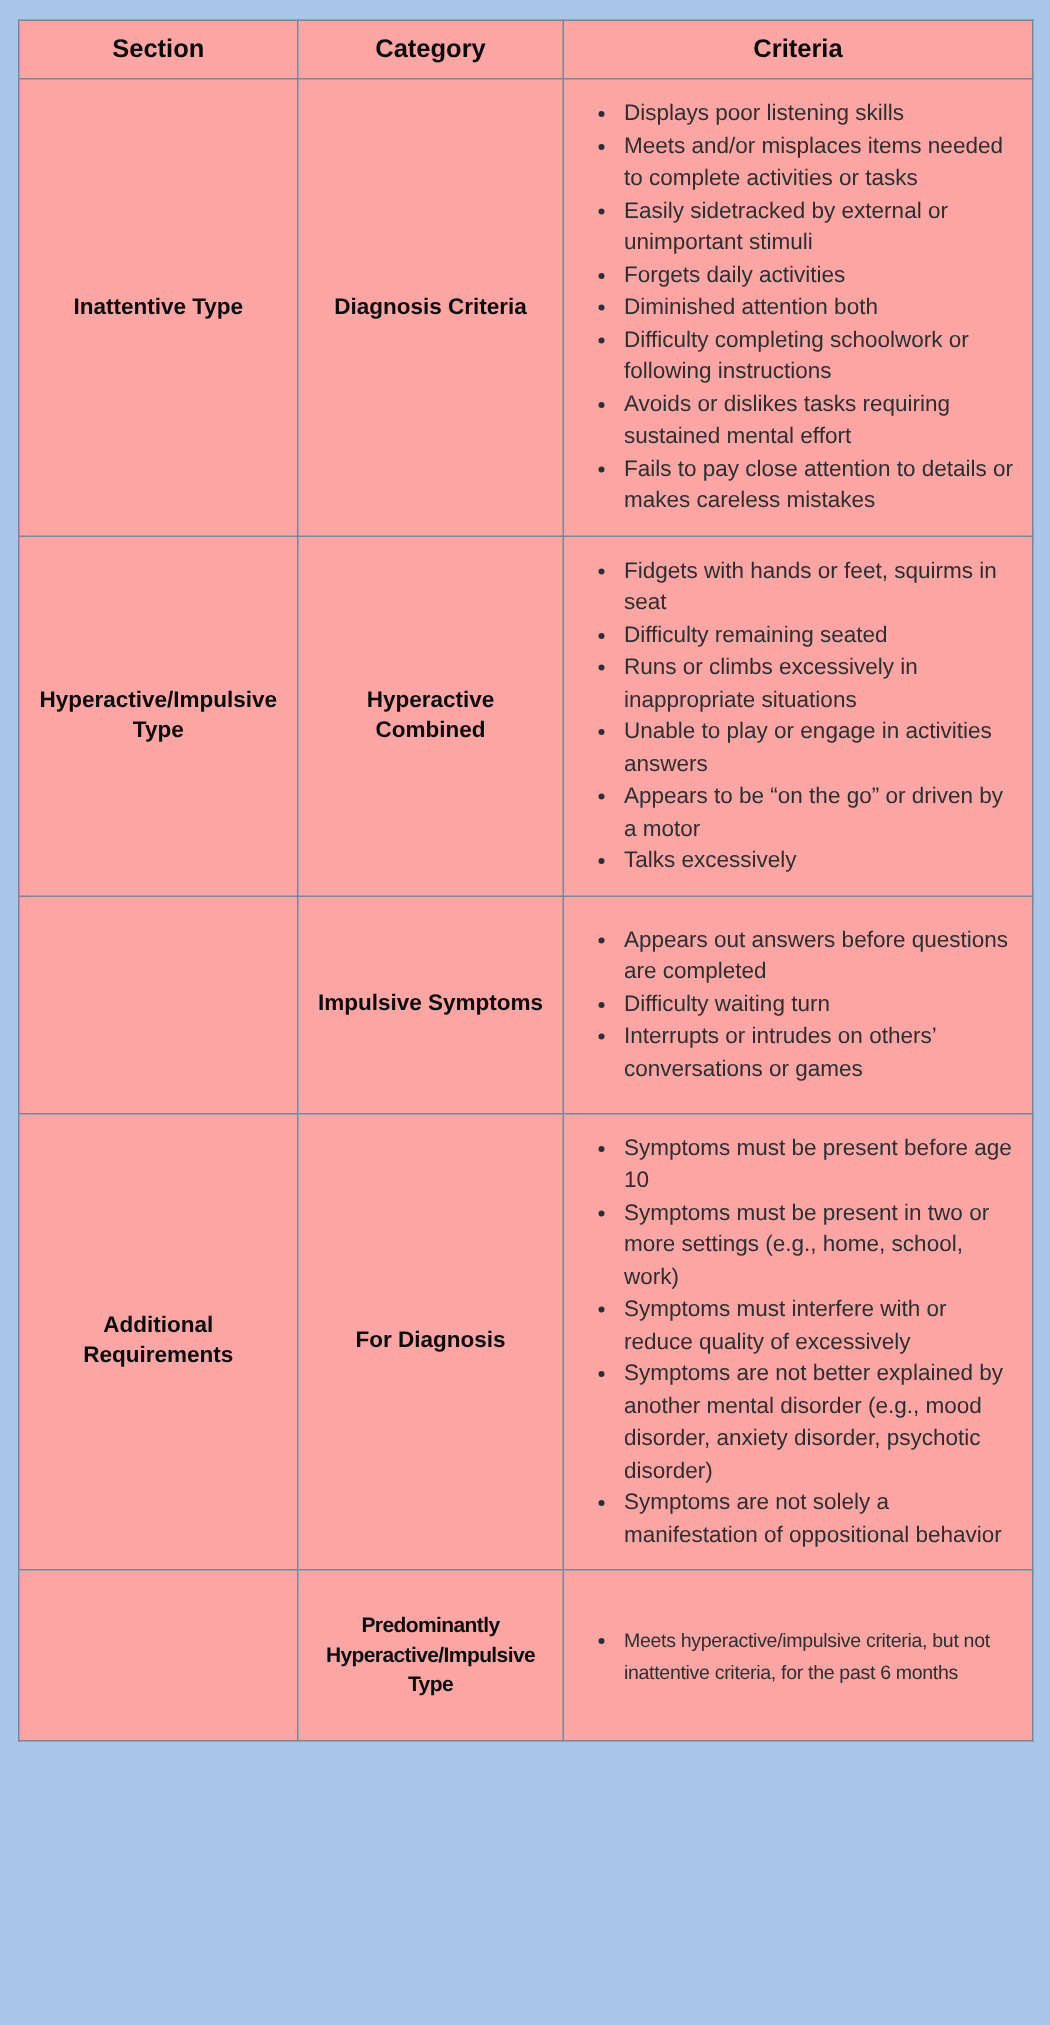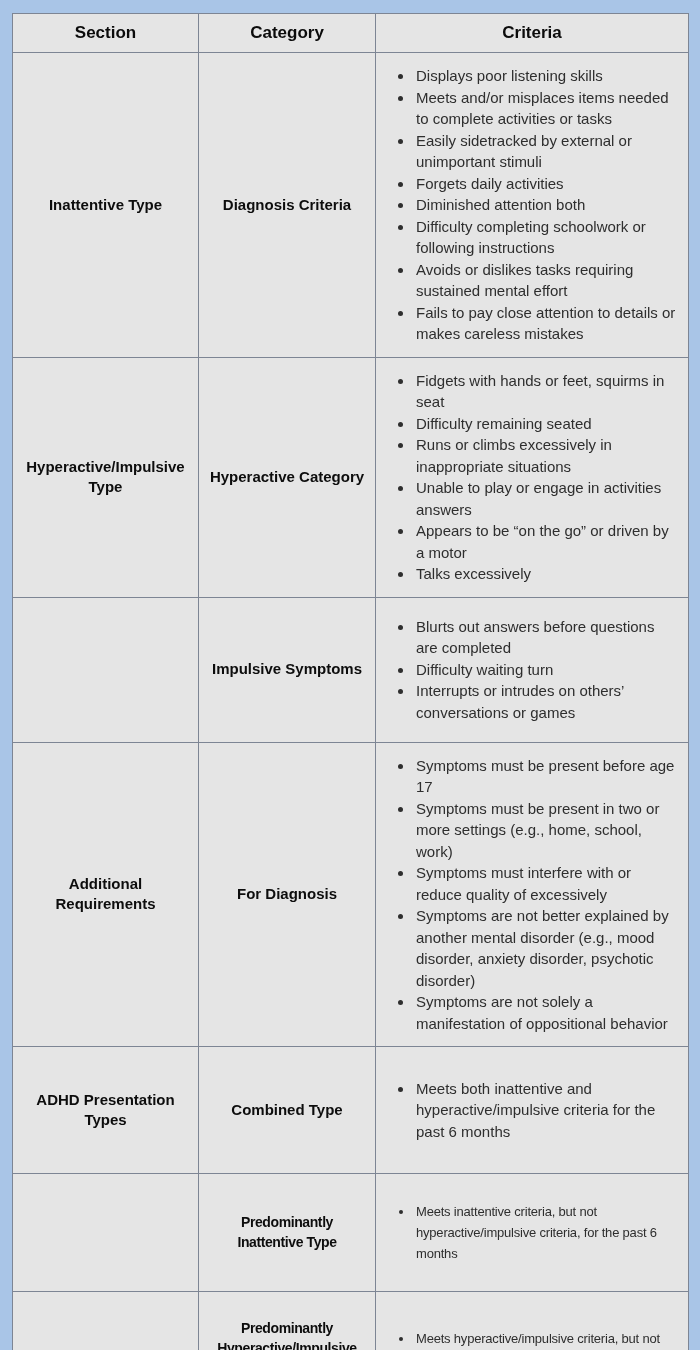--- a/index.html
+++ b/index.html
@@ -13,21 +13,21 @@
   .page { position: absolute; inset: 0; background: #a9c5e7; }
   table.criteria-table {
     position: absolute;
     left: 12px; top: 13px;
     width: 676px;
     border-collapse: collapse;
     table-layout: fixed;
   }
   table.criteria-table td, table.criteria-table th {
     border: 1px solid #7d8594;
-    background: #e5e5e5;
+    background: #fca5a5;
     vertical-align: middle;
     overflow: hidden;
   }
   th.hdr {
     height: 34px;
     font-size: 17px;
     font-weight: bold;
     color: #0b0b0b;
     text-align: center;
     padding: 2px 4px;
@@ -105,71 +105,53 @@
               <li>Forgets daily activities</li>
               <li>Diminished attention both</li>
               <li>Difficulty completing schoolwork or following instructions</li>
               <li>Avoids or dislikes tasks requiring sustained mental effort</li>
               <li>Fails to pay close attention to details or makes careless mistakes</li>
             </ul>
         </td>
       </tr>
       <tr class="r2">
         <td class="section-cell">Hyperactive/Impulsive Type</td>
-        <td class="category-cell">Hyperactive Category</td>
+        <td class="category-cell">Hyperactive Combined</td>
         <td class="criteria-cell">
           <ul>
               <li>Fidgets with hands or feet, squirms in seat</li>
               <li>Difficulty remaining seated</li>
               <li>Runs or climbs excessively in inappropriate situations</li>
               <li>Unable to play or engage in activities answers</li>
               <li>Appears to be “on the go” or driven by a motor</li>
               <li>Talks excessively</li>
             </ul>
         </td>
       </tr>
       <tr class="r3">
         <td class="section-cell"></td>
         <td class="category-cell">Impulsive Symptoms</td>
         <td class="criteria-cell">
           <ul>
-              <li>Blurts out answers before questions are completed</li>
+              <li>Appears out answers before questions are completed</li>
               <li>Difficulty waiting turn</li>
               <li>Interrupts or intrudes on others’ conversations or games</li>
             </ul>
         </td>
       </tr>
       <tr class="r4">
         <td class="section-cell">Additional Requirements</td>
         <td class="category-cell">For Diagnosis</td>
         <td class="criteria-cell">
           <ul>
-              <li>Symptoms must be present before age 17</li>
+              <li>Symptoms must be present before age 10</li>
               <li>Symptoms must be present in two or more settings (e.g., home, school, work)</li>
               <li>Symptoms must interfere with or reduce quality of excessively</li>
               <li>Symptoms are not better explained by another mental disorder (e.g., mood disorder, anxiety disorder, psychotic disorder)</li>
               <li>Symptoms are not solely a manifestation of oppositional behavior</li>
-            </ul>
-        </td>
-      </tr>
-      <tr class="r5">
-        <td class="section-cell">ADHD Presentation Types</td>
-        <td class="category-cell">Combined Type</td>
-        <td class="criteria-cell">
-          <ul>
-              <li>Meets both inattentive and hyperactive/impulsive criteria for the past 6 months</li>
-            </ul>
-        </td>
-      </tr>
-      <tr class="r6 condensed">
-        <td class="section-cell"></td>
-        <td class="category-cell">Predominantly Inattentive Type</td>
-        <td class="criteria-cell">
-          <ul>
-              <li>Meets inattentive criteria, but not hyperactive/impulsive criteria, for the past 6 months</li>
             </ul>
         </td>
       </tr>
       <tr class="r7 condensed">
         <td class="section-cell"></td>
         <td class="category-cell">Predominantly Hyperactive/Impulsive Type</td>
         <td class="criteria-cell">
           <ul>
               <li>Meets hyperactive/impulsive criteria, but not inattentive criteria, for the past 6 months</li>
             </ul>

